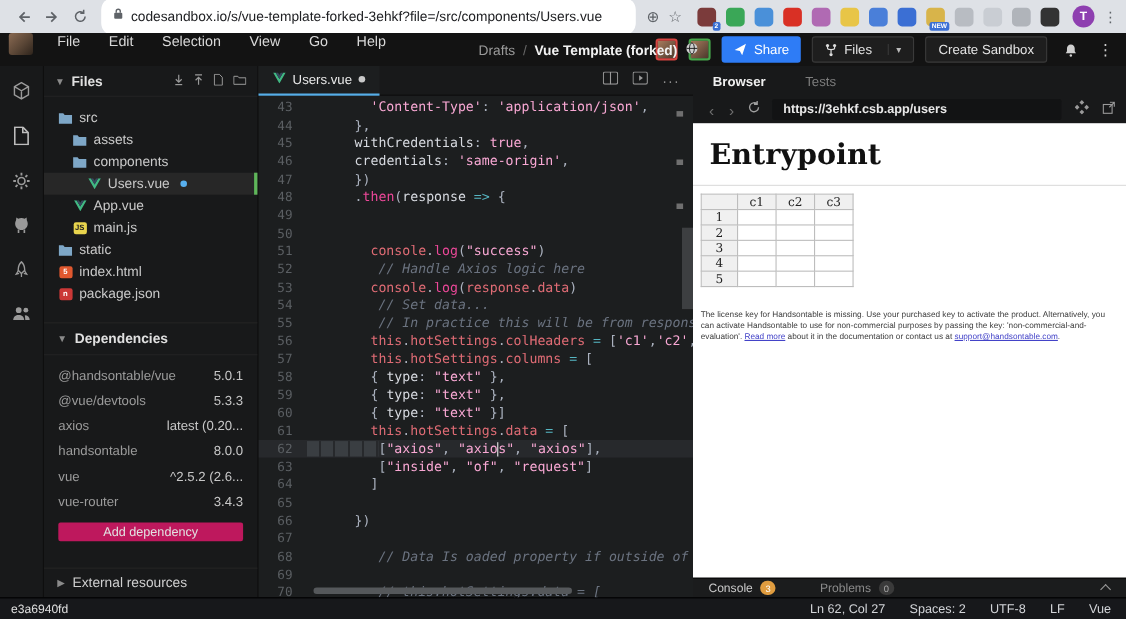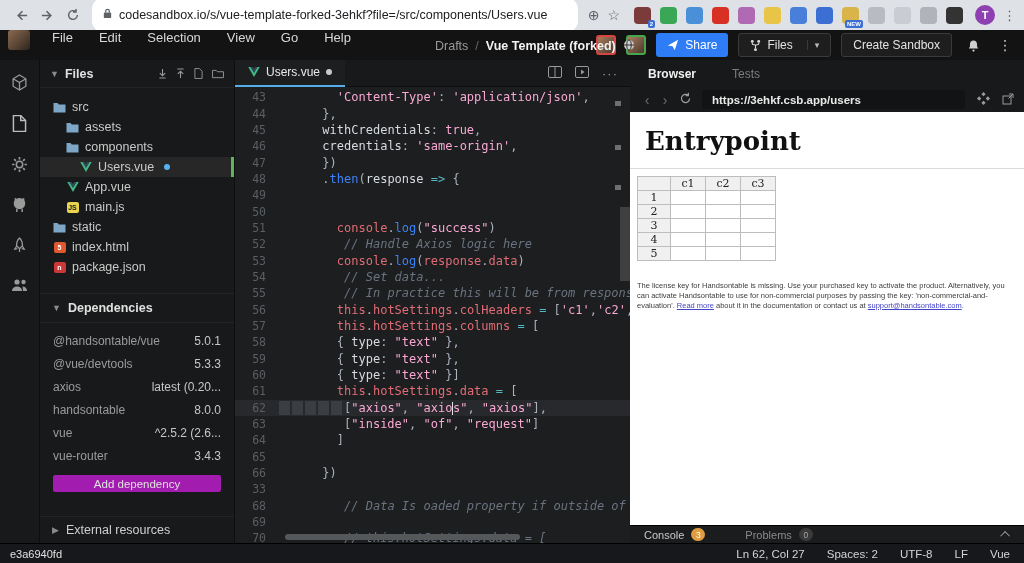--- a/index.html
+++ b/index.html
@@ -65,39 +65,39 @@
   .fic.js { background:#e8d44d; color:#222; }
   .fic.htm { background:#e0582f; color:#fff; }
   .fic.npm { background:#cb3837; color:#fff; }
 
   .dep-head { margin-top:16px; height:30px; border-top:1px solid #242424; border-bottom:1px solid #242424;
               display:flex; align-items:center; gap:7px; padding:0 12px; flex:none; }
   .dep-rows { padding-top:6px; }
   .dep-row { height:23px; display:flex; align-items:center; padding:0 13px; font-size:12px; }
   .dep-name { color:#9b9b9b; }
   .dep-ver { margin-left:auto; color:#c7c7c7; }
-  .add-dep { margin:8px 13px 0 13px; height:17px; background:#a21caf; border-radius:2px; color:#e2e2e2;
+  .add-dep { margin:8px 13px 0 13px; height:17px; background:#be185d; border-radius:2px; color:#e2e2e2;
              font-size:11.5px; display:flex; align-items:center; justify-content:center; cursor:default; }
   .ext-res { margin-top:auto; border-top:1px solid #242424; height:27px; display:flex; align-items:center; gap:7px; padding:0 12px; flex:none; }
   .ext-res-label { color:#cfcfcf; font-size:12.5px; }
 
   
   .editor { width:395px; background:#1c1e1f; display:flex; flex-direction:column; flex:none; }
   .tabbar { height:27px; background:#18191a; border-bottom:1px solid #0d0d0d; display:flex; align-items:center; flex:none; }
   .tab { height:27px; display:flex; align-items:center; gap:6px; padding:0 13px; background:#1c1e1f; border-bottom:2px solid #56aee8; }
   .tab-label { color:#e9e9e9; font-size:12px; }
   .tab-dot { width:6px; height:6px; border-radius:50%; background:#c9c9c9; }
   .tab-icons { margin-left:auto; display:flex; align-items:center; gap:13px; padding-right:12px; color:#9a9a9a; }
   .code { position:relative; flex:1; overflow:hidden; padding-top:2px; font-family:"DejaVu Sans Mono", monospace; }
   .cline { height:16.35px; display:flex; align-items:center; font-size:12px; }
   .cline.cur { background:#27292c; }
   .ln { width:44px; text-align:right; padding-right:13px; color:#5b5f63; flex:none; font-size:11.5px; }
   .ctext { white-space:pre; }
   .tk-p { color:#abb2bf; } .tk-w { color:#d7dae0; } .tk-o { color:#f9a8d4; }
-  .tk-r { color:#e06c75; } .tk-b { color:#3b82f6; } .tk-cy { color:#56b6c2; }
+  .tk-r { color:#e06c75; } .tk-b { color:#ec4899; } .tk-cy { color:#56b6c2; }
   .tk-c { color:#6b7380; font-style:italic; }
   .tk-g { background:repeating-linear-gradient(90deg,#3a3e42 0 11px, transparent 11px 13px); }
   .tk-caret { display:inline-block; width:1.5px; height:13px; background:#e6e6e6; vertical-align:middle; margin:0 -0.5px; }
   .ov-mark { position:absolute; right:9px; width:6px; height:5px; background:#6f6f6f; }
   .v-thumb { position:absolute; right:0; width:10px; top:120px; height:74px; background:#3d3f41; }
   .h-thumb { position:absolute; left:50px; bottom:3px; width:235px; height:6px; background:#55585b; border-radius:3px; }
 
   
   .preview { width:394px; display:flex; flex-direction:column; flex:none; background:#18191a; }
   .pv-tabs { height:27px; display:flex; align-items:center; gap:36px; padding:0 18px; flex:none; }
@@ -537,21 +537,21 @@
           </div>
           <div class="cline">
             <span class="ln">65</span>
             <span class="ctext"></span>
           </div>
           <div class="cline">
             <span class="ln">66</span>
             <span class="ctext"><span class="tk-p">      })</span></span>
           </div>
           <div class="cline">
-            <span class="ln">33</span>
+            <span class="ln">67</span>
             <span class="ctext"></span>
           </div>
           <div class="cline">
             <span class="ln">68</span>
             <span class="ctext"><span class="tk-p">         </span><span class="tk-c">// Data Is oaded property if outside of axios call</span></span>
           </div>
           <div class="cline">
             <span class="ln">69</span>
           </div>
           <div class="cline">

